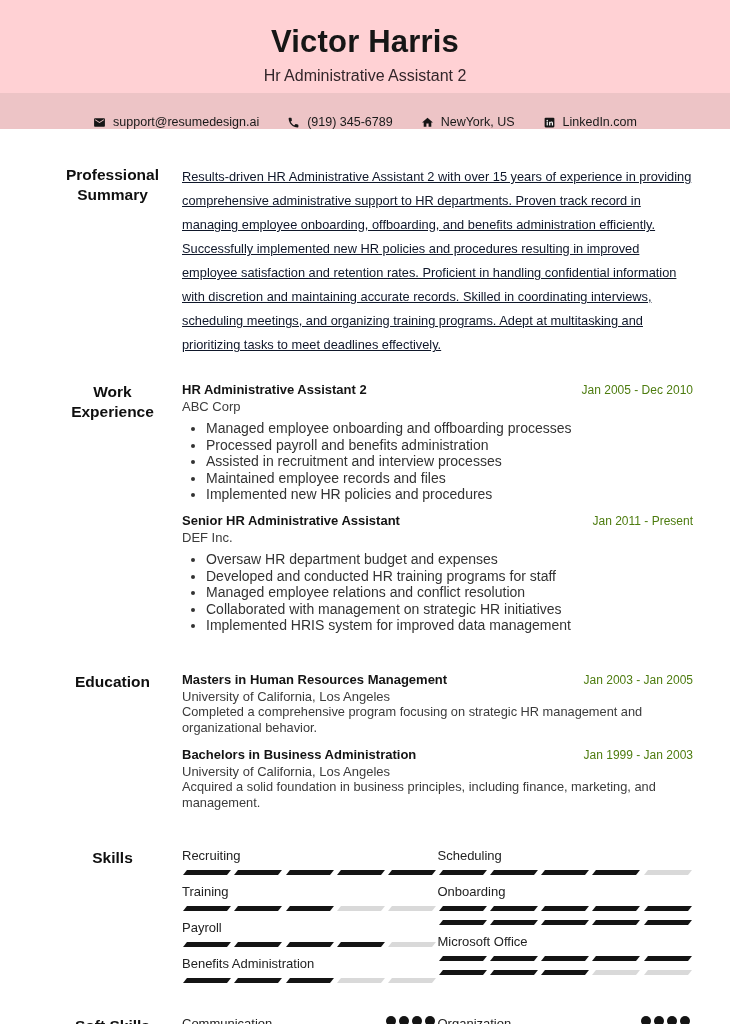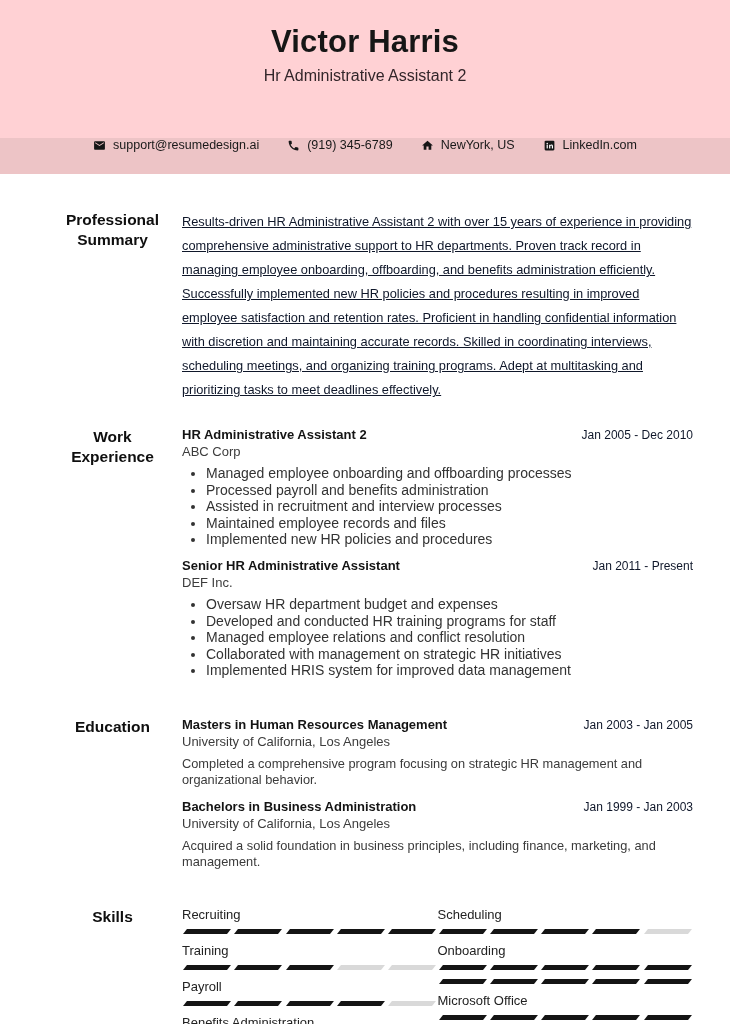--- a/index.html
+++ b/index.html
@@ -2,44 +2,44 @@
 <html><head>
 <meta charset="utf-8">
 <style>
   * { box-sizing: border-box; margin: 0; padding: 0; }
   html,body { width: 730px; }
   body {
     height: 1024px; overflow: hidden; background: #fff;
     font-family: "Liberation Sans", "DejaVu Sans", sans-serif; color: #1f1f1f;
   }
   
-  .header-top { background:#ffd1d4; height:138px; text-align:center; padding-top:24px; }
+  .header-top { background:#ffd1d4; height:93px; text-align:center; padding-top:24px; }
   .name { font-size:31px; font-weight:700; color:#161616; letter-spacing:.2px; }
   .person-title { font-size:16px; color:#33262a; margin-top:7px; font-weight:400; }
-  .contact-bar { background:#edc4c6; height:36px; display:flex; align-items:flex-start; justify-content:center; gap:28px; }
+  .contact-bar { background:#edc4c6; height:36px; display:flex; align-items:flex-end; justify-content:center; gap:28px; }
   .contact-item { display:flex; align-items:center; gap:7px; font-size:12.5px; color:#191919; }
   .contact-item svg { width:13px; height:13px; fill:#161616; flex:none; display:block; }
   
   main { padding:36px 37px 0 60px; }
   .sec { display:grid; grid-template-columns:105px 1fr; column-gap:17px; }
   .sec-label { text-align:center; font-weight:700; font-size:15.5px; line-height:1.28; color:#0f0f0f; }
   .summary-text { font-size:12.8px; line-height:24px; color:#0f172a;text-decoration:underline; }
   .sec-work  { margin-top:25px; }
   .sec-edu   { margin-top:28px; }
   .sec-skills{ margin-top:26px; }
   .sec-soft  { margin-top:24px; }
   
   .entry { margin-bottom:10px; }
   .entry-head { display:flex; justify-content:space-between; align-items:baseline; }
   .entry-title { font-size:13px; font-weight:700; color:#141414; }
-  .entry-date { font-size:12px; color:#0f172a; white-space:nowrap; }
+  .entry-date { font-size:12px; color:#4d7c0f; white-space:nowrap; }
   .entry-company { font-size:13px; color:#3c3c3c; margin-top:2px; }
   .entry ul { margin:6px 0 0 0; padding-left:24px; }
   .entry li { font-size:14px; line-height:16.6px; color:#333; }
-  .entry-desc { font-size:12.8px; line-height:16.5px; color:#3b3b3b; margin-top:7px; }
+  .entry-desc { font-size:12.8px; line-height:16.5px; color:#3b3b3b; margin-top:0; }
   
   .cols { display:grid; grid-template-columns:1fr 1fr; align-content:start; }
   .skill { margin-bottom:9px; }
   .skill-name { font-size:13px; color:#222; }
   .skill-bar { display:flex; gap:7px; margin-top:7px; height:5px; padding:0 3px; }
   .seg { flex:1; height:5px; transform:skewX(-38deg); }
   .seg.filled { background:#141414; }
   .seg.empty  { background:#d9d9d9; }
   
   .softskill { display:flex; justify-content:space-between; align-items:flex-start; margin-bottom:8px; }
@@ -192,30 +192,20 @@
     <div class="skill-name">Benefits Administration</div>
     <div class="skill-bar">
               <span class="seg filled"></span>
               <span class="seg filled"></span>
               <span class="seg filled"></span>
               <span class="seg empty"></span>
               <span class="seg empty"></span>
             </div>
   </div>
 
-  <div class="skill">
-    <div class="skill-name">Conflict Resolution</div>
-    <div class="skill-bar">
-              <span class="seg filled"></span>
-              <span class="seg filled"></span>
-              <span class="seg filled"></span>
-              <span class="seg filled"></span>
-              <span class="seg empty"></span>
-            </div>
-  </div>
 </div>
       <div>
   <div class="skill">
     <div class="skill-name">Scheduling</div>
     <div class="skill-bar">
               <span class="seg filled"></span>
               <span class="seg filled"></span>
               <span class="seg filled"></span>
               <span class="seg filled"></span>
               <span class="seg empty"></span>

